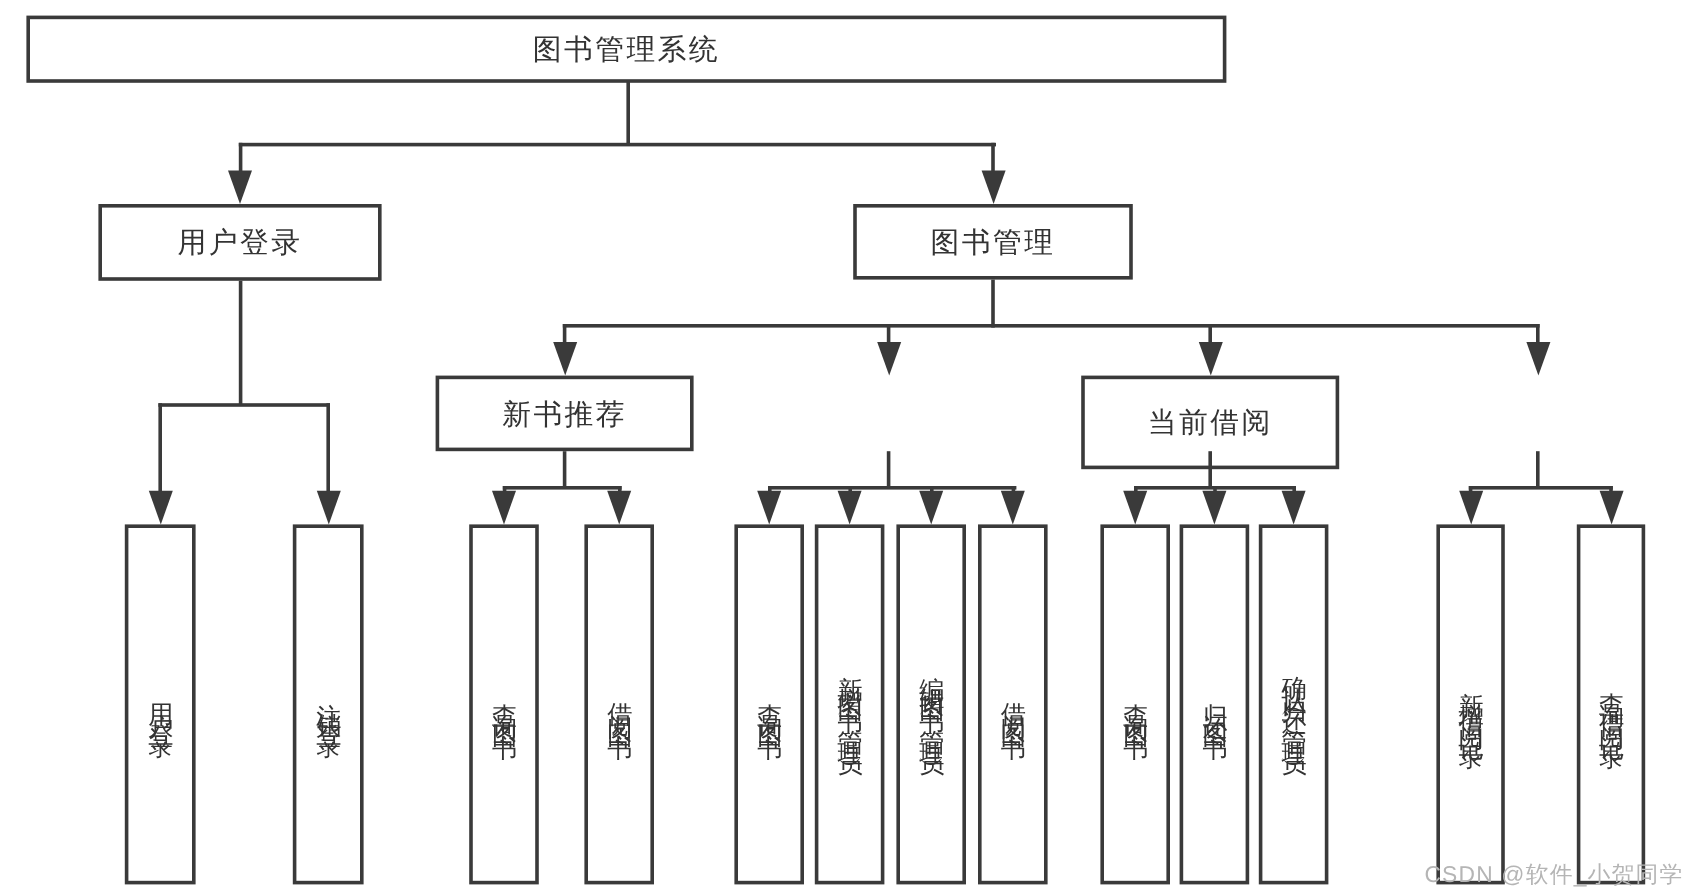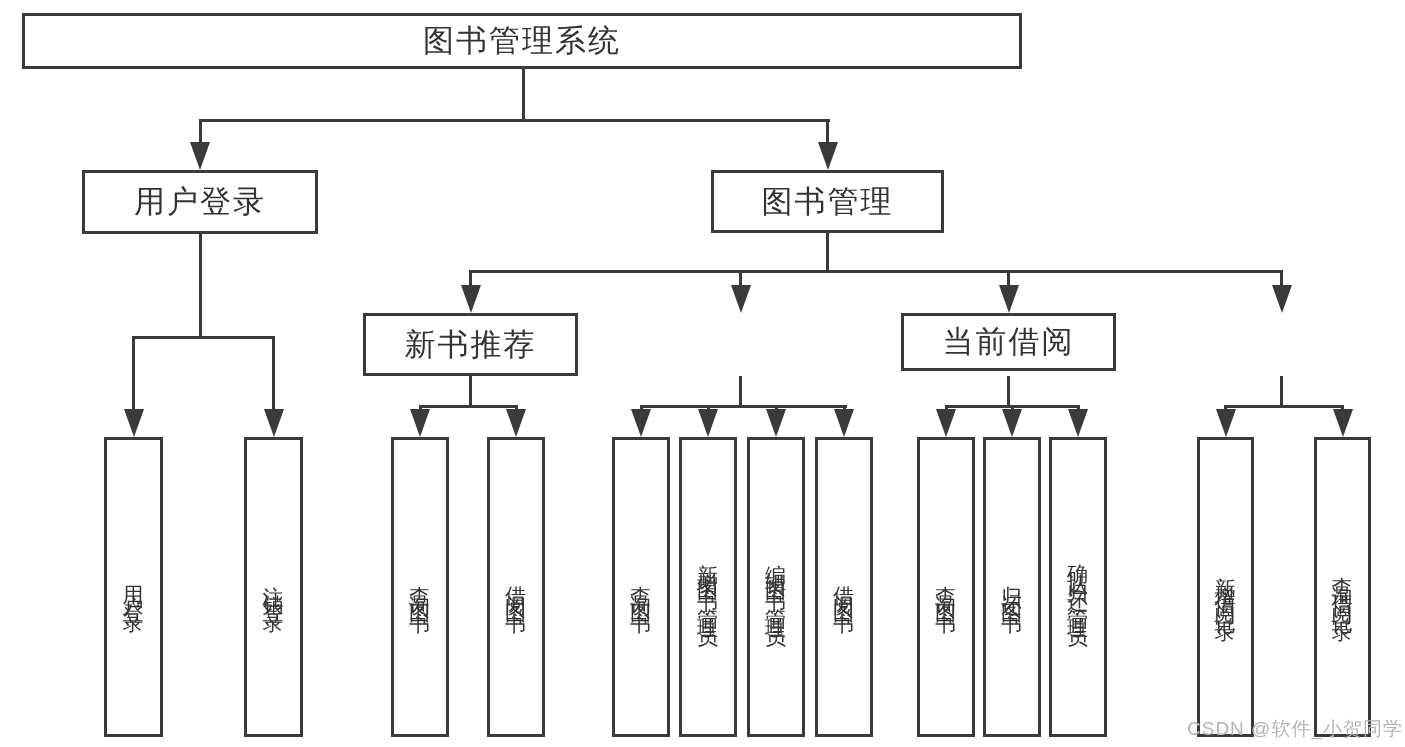--- a/index.html
+++ b/index.html
@@ -18,21 +18,21 @@
     overflow: hidden;
   }
   .node {
     position: absolute;
     box-sizing: border-box;
     border: 3px solid var(--line);
     background: #ffffff;
     display: flex;
     align-items: center;
     justify-content: center;
-    font-size: 31px;
+    font-size: 24px;
     letter-spacing: 2px;
     color: var(--text);
     white-space: nowrap;
   }
   .leaf {
     position: absolute;
     box-sizing: border-box;
     border: 3px solid var(--line);
     background: #ffffff;
     display: flex;
@@ -73,21 +73,21 @@
 <body>
 
 <div class="canvas">
 
   <div class="node" style="left:22px;top:13px;width:1000px;height:56px">图书管理系统</div>
 
   <div class="node" style="left:82px;top:170px;width:236px;height:64px">用户登录</div>
   <div class="node" style="left:711px;top:170px;width:233px;height:63px">图书管理</div>
 
   <div class="node" style="left:363px;top:313px;width:215px;height:63px">新书推荐</div>
-  <div class="node" style="left:901px;top:313px;width:215px;height:58px">当前借阅</div>
+  <div class="node" style="left:901px;top:313px;width:215px;height:78px">当前借阅</div>
 
   <div class="leaf" style="left:104px;width:59px">
     <span>用户登录</span>
   </div>
   <div class="leaf" style="left:244px;width:59px">
     <span>注销登录</span>
   </div>
   <div class="leaf" style="left:391px;width:58px">
     <span>查询图书</span>
   </div>

